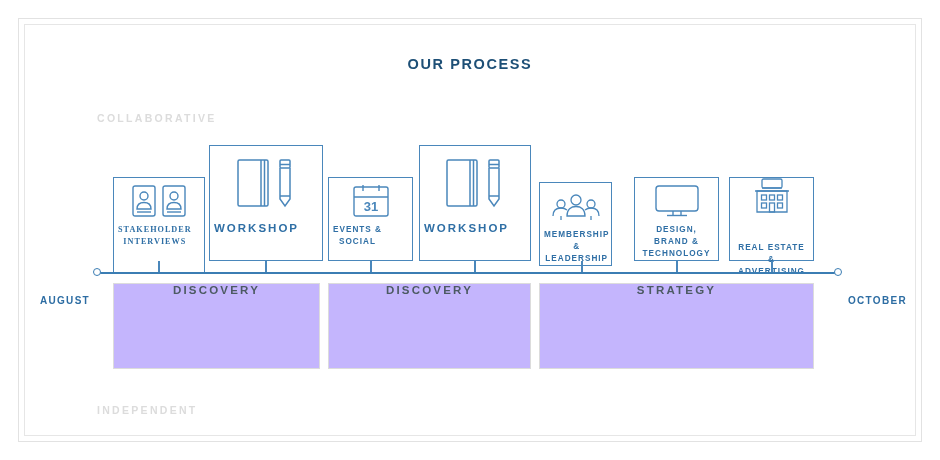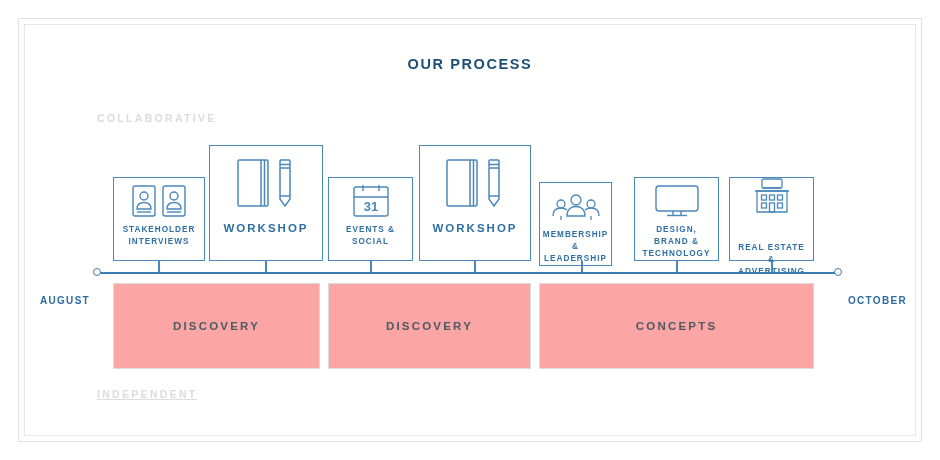--- a/index.html
+++ b/index.html
@@ -36,21 +36,21 @@
 
   
   .zone-label{
     position:absolute;
     font-size:10.5px;font-weight:bold;
     letter-spacing:2.3px;
     color:#dcdcdc;
     white-space:nowrap;
   }
   .zone-collab{left:97px;top:112px;}
-  .zone-indep{left:97px;top:388px;text-decoration:underline;}
+  .zone-indep{left:97px;top:404px;}
 
   
   .axis-line{
     position:absolute;left:97px;top:272px;
     width:741px;height:2px;
     background:#3b7db3;
   }
   .axis-dot{
     position:absolute;top:268px;
     width:8px;height:8px;border-radius:50%;
@@ -67,21 +67,21 @@
   .axis-label-left{left:40px;}
   .axis-label-right{left:848px;}
 
   
   .card{
     position:absolute;
     border:1.4px solid #4a87bb;
     box-sizing:border-box;
     background:#ffffff;
     display:flex;flex-direction:column;
-    align-items:center;justify-content:flex-start;
+    align-items:flex-start;justify-content:flex-start;
   }
   .card-icon{
     display:flex;align-items:center;justify-content:center;
     width:100%;
   }
   .card-label{
     font-size:8.2px;font-weight:bold;
     letter-spacing:1.0px;
     color:#2f6fa5;
     text-align:center;line-height:1.45;
@@ -97,22 +97,22 @@
     position:absolute;
     width:1.6px;
     background:#4a87bb;
   }
 
   
   .phase{
     position:absolute;
     border:1.2px solid #dcdcdc;
     box-sizing:border-box;
-    background:#fca5a5;
-    display:flex;align-items:center;justify-content:center;
+    background:#c4b5fd;
+    display:flex;justify-content:center;
   }
   .phase-label{
     font-size:11.5px;font-weight:bold;
     letter-spacing:2.2px;
     color:#4c5a63;
     text-align:center;
   }
 </style>
 </head>
 <body>
@@ -120,21 +120,21 @@
 <div class="canvas">
 
   <div class="frame-outer"></div>
   <div class="frame-inner"></div>
 
   <div class="title">OUR PROCESS</div>
 
   <div class="zone-label zone-collab">COLLABORATIVE</div>
   <div class="zone-label zone-indep">INDEPENDENT</div>
 
-  <div class="card" style="left:113px;top:177px;width:92px;height:84px;">
+  <div class="card" style="left:113px;top:177px;width:92px;height:96px;font-family:Liberation Serif, serif;">
     <div class="card-icon" style="height:46px;">
       <svg width="54" height="32" viewBox="0 0 54 32" fill="none" stroke="#4a87bb" stroke-width="1.4">
         <rect x="1" y="1" width="22" height="30" rx="2"></rect>
         <circle cx="12" cy="11" r="4"></circle>
         <path d="M5 24 C5 19.5 8.2 17.5 12 17.5 C15.8 17.5 19 19.5 19 24 Z"></path>
         <line x1="5" y1="27" x2="19" y2="27"></line>
         <rect x="31" y="1" width="22" height="30" rx="2"></rect>
         <circle cx="42" cy="11" r="4"></circle>
         <path d="M35 24 C35 19.5 38.2 17.5 42 17.5 C45.8 17.5 49 19.5 49 24 Z"></path>
         <line x1="35" y1="27" x2="49" y2="27"></line>
@@ -252,16 +252,16 @@
 
   <div class="phase" style="left:113px;top:283px;width:207px;height:86px;">
     <div class="phase-label">DISCOVERY</div>
   </div>
 
   <div class="phase" style="left:328px;top:283px;width:203px;height:86px;">
     <div class="phase-label">DISCOVERY</div>
   </div>
 
   <div class="phase" style="left:539px;top:283px;width:275px;height:86px;">
-    <div class="phase-label">CONCEPTS</div>
+    <div class="phase-label">STRATEGY</div>
   </div>
 
 </div>
 
 </body></html>

